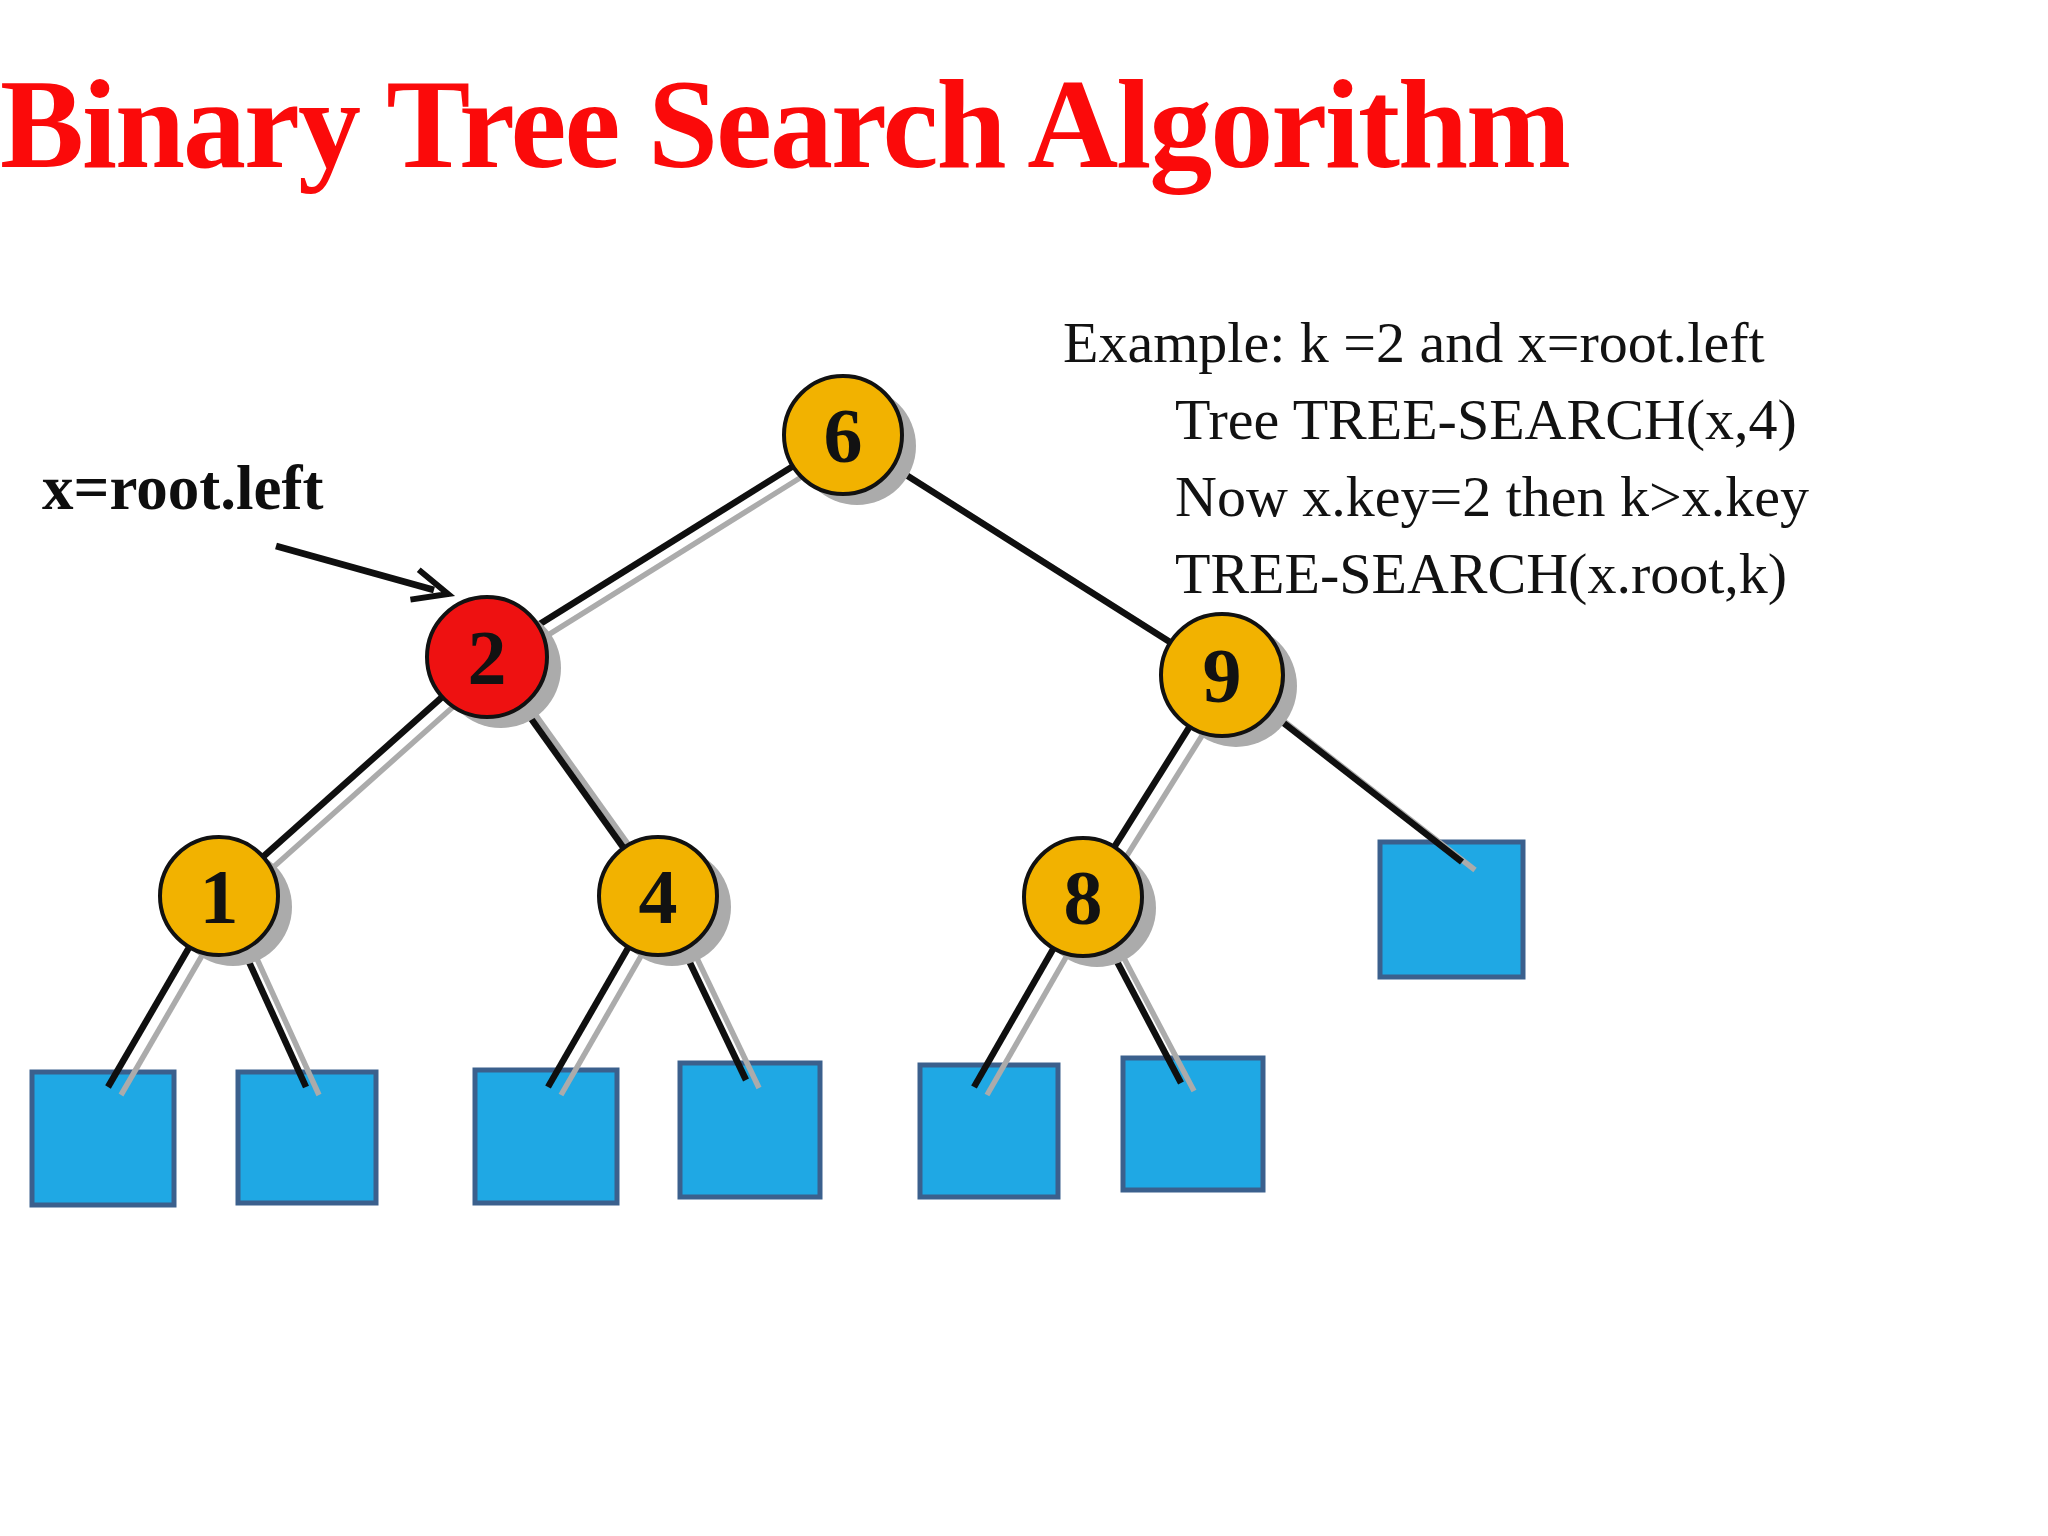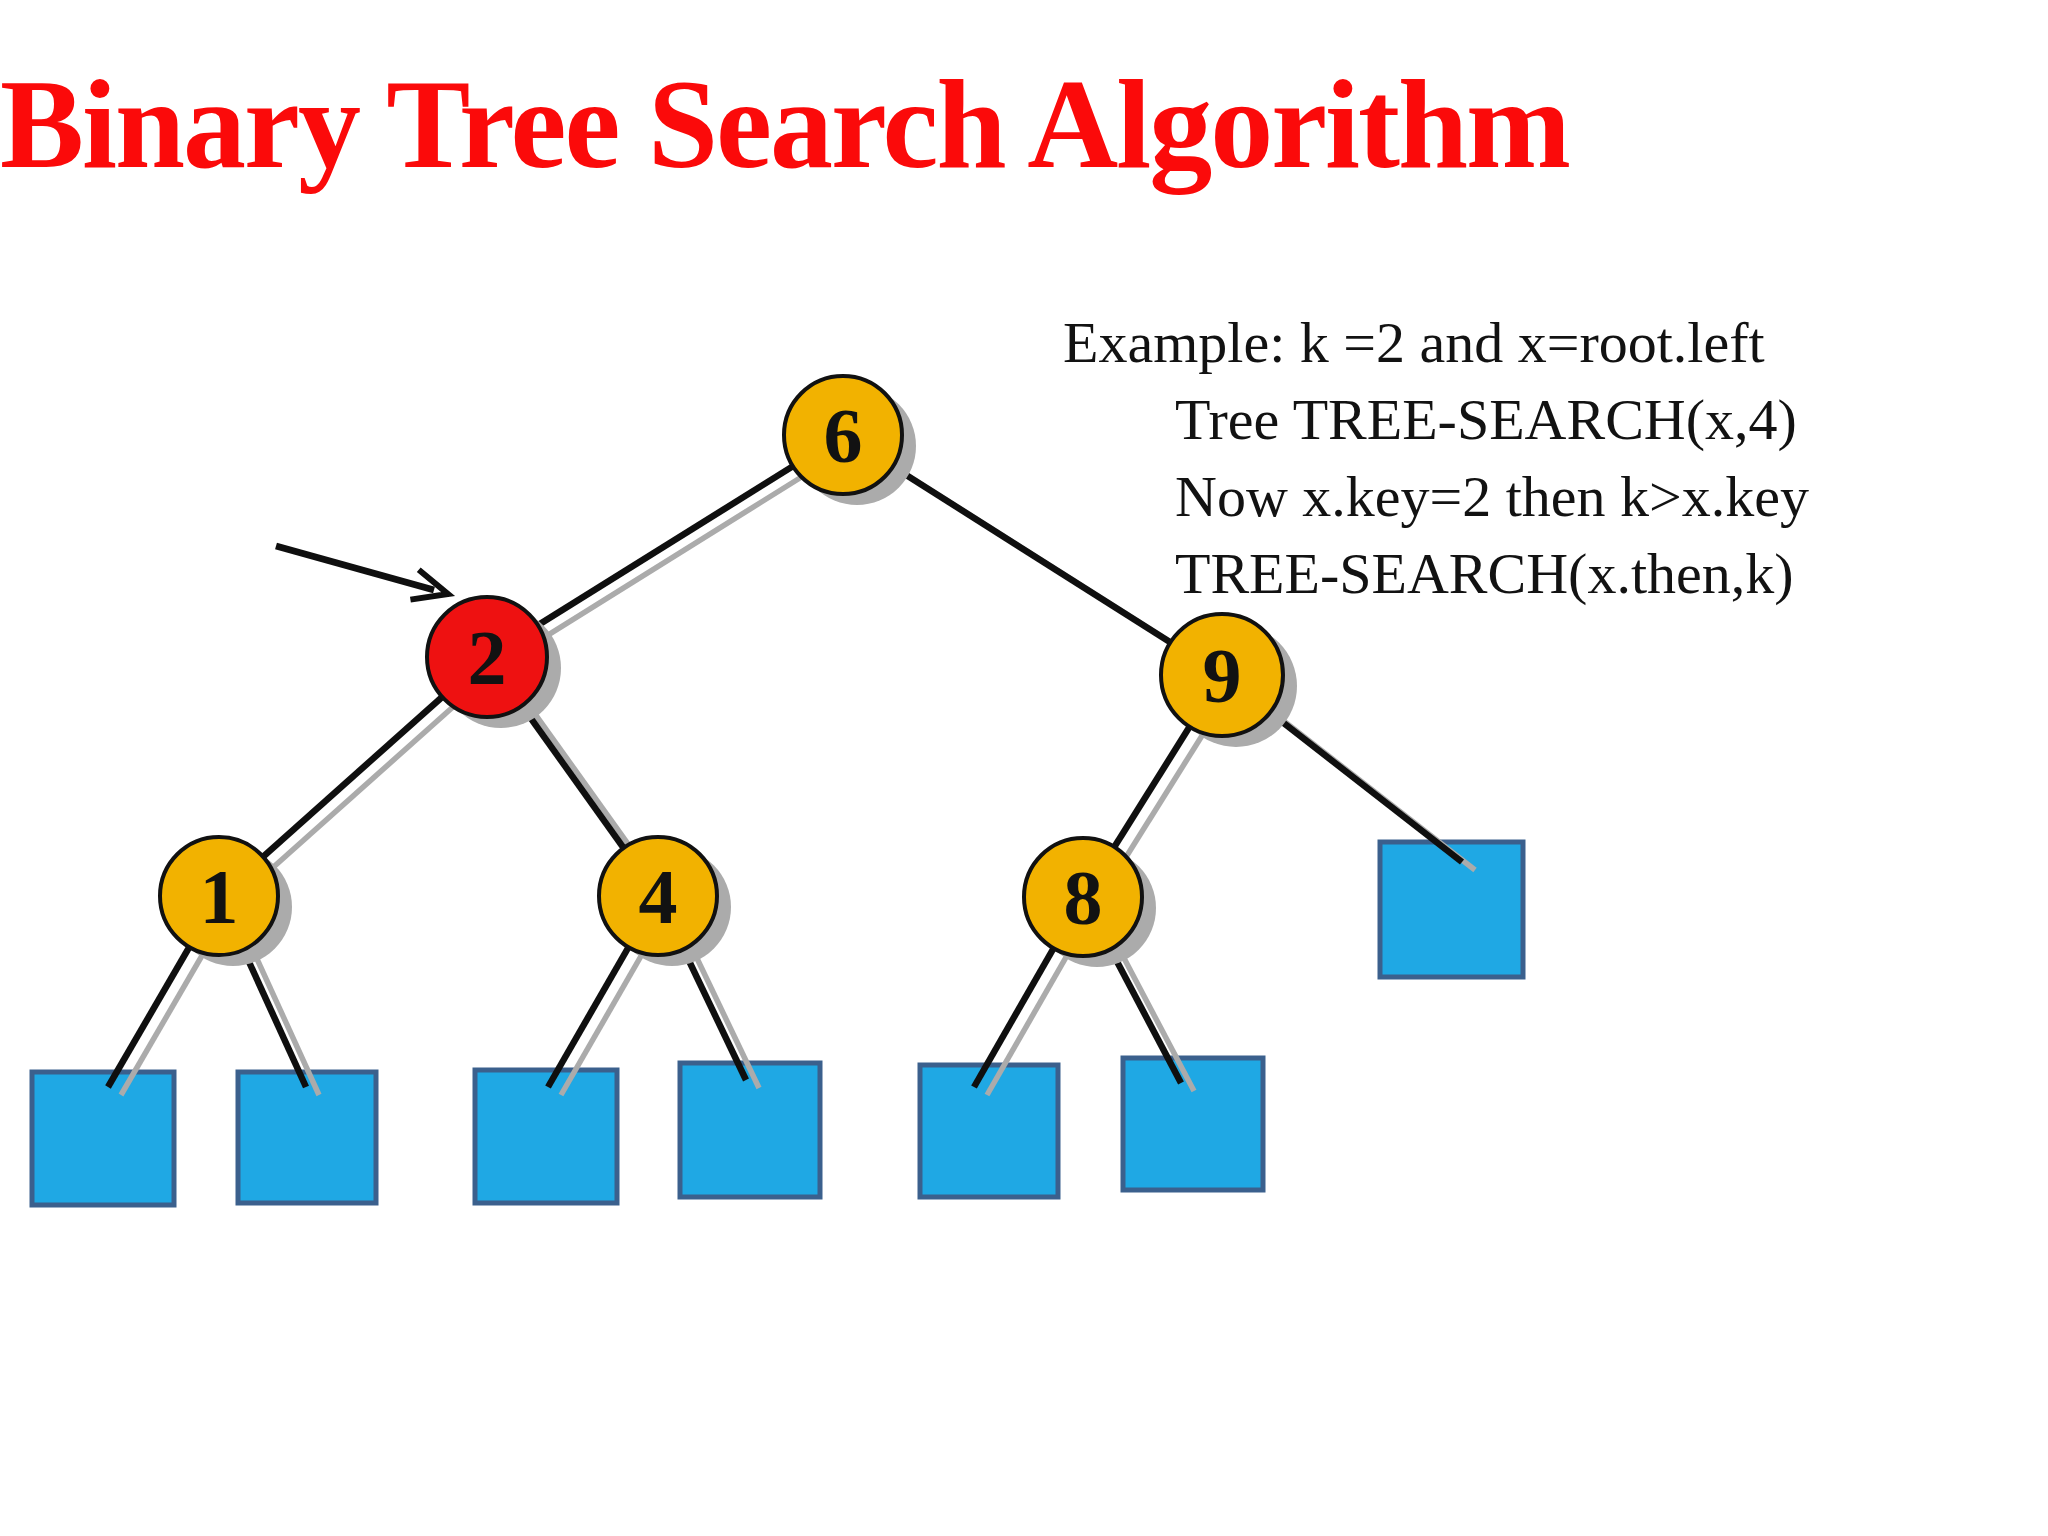--- a/index.html
+++ b/index.html
@@ -39,26 +39,27 @@
   }
   .tree-svg{position:absolute;left:0;top:0;}
 </style>
 </head>
 <body>
 
 <div class="stage">
 
   <h1 class="page-title">Binary Tree Search Algorithm</h1>
 
+  <div class="annotation-label">x=root.left</div>
 
   <div class="example-block">
     <div class="example-line">Example: k =2 and x=root.left</div>
     <div class="example-line indent">Tree TREE-SEARCH(x,4)</div>
     <div class="example-line indent">Now x.key=2 then k&gt;x.key</div>
-    <div class="example-line indent">TREE-SEARCH(x.then,k)</div>
+    <div class="example-line indent">TREE-SEARCH(x.root,k)</div>
   </div>
 
   <svg id="tree-svg" class="tree-svg" width="2048" height="1536" viewBox="0 0 2048 1536" xmlns="http://www.w3.org/2000/svg">
       <rect x="32" y="1072" width="142" height="133" fill="#1fa8e4" stroke="#3b608d" stroke-width="5"></rect>
       <rect x="238" y="1072" width="138" height="131" fill="#1fa8e4" stroke="#3b608d" stroke-width="5"></rect>
       <rect x="475" y="1070" width="142" height="133" fill="#1fa8e4" stroke="#3b608d" stroke-width="5"></rect>
       <rect x="680" y="1063" width="140" height="134" fill="#1fa8e4" stroke="#3b608d" stroke-width="5"></rect>
       <rect x="920" y="1065" width="138" height="132" fill="#1fa8e4" stroke="#3b608d" stroke-width="5"></rect>
       <rect x="1123" y="1058" width="140" height="132" fill="#1fa8e4" stroke="#3b608d" stroke-width="5"></rect>
       <rect x="1380" y="842" width="143" height="135" fill="#1fa8e4" stroke="#3b608d" stroke-width="5"></rect>

